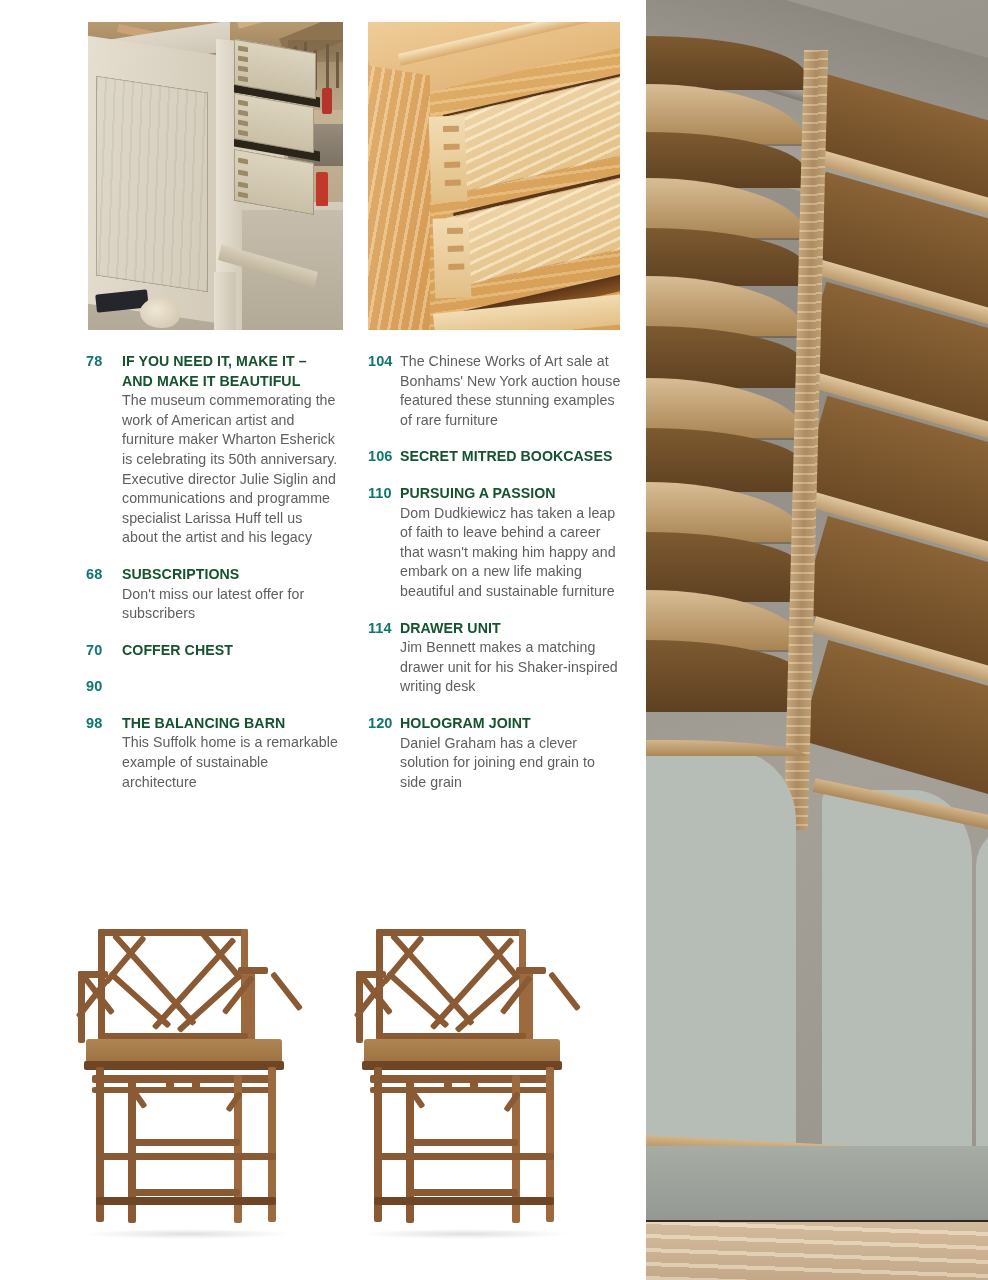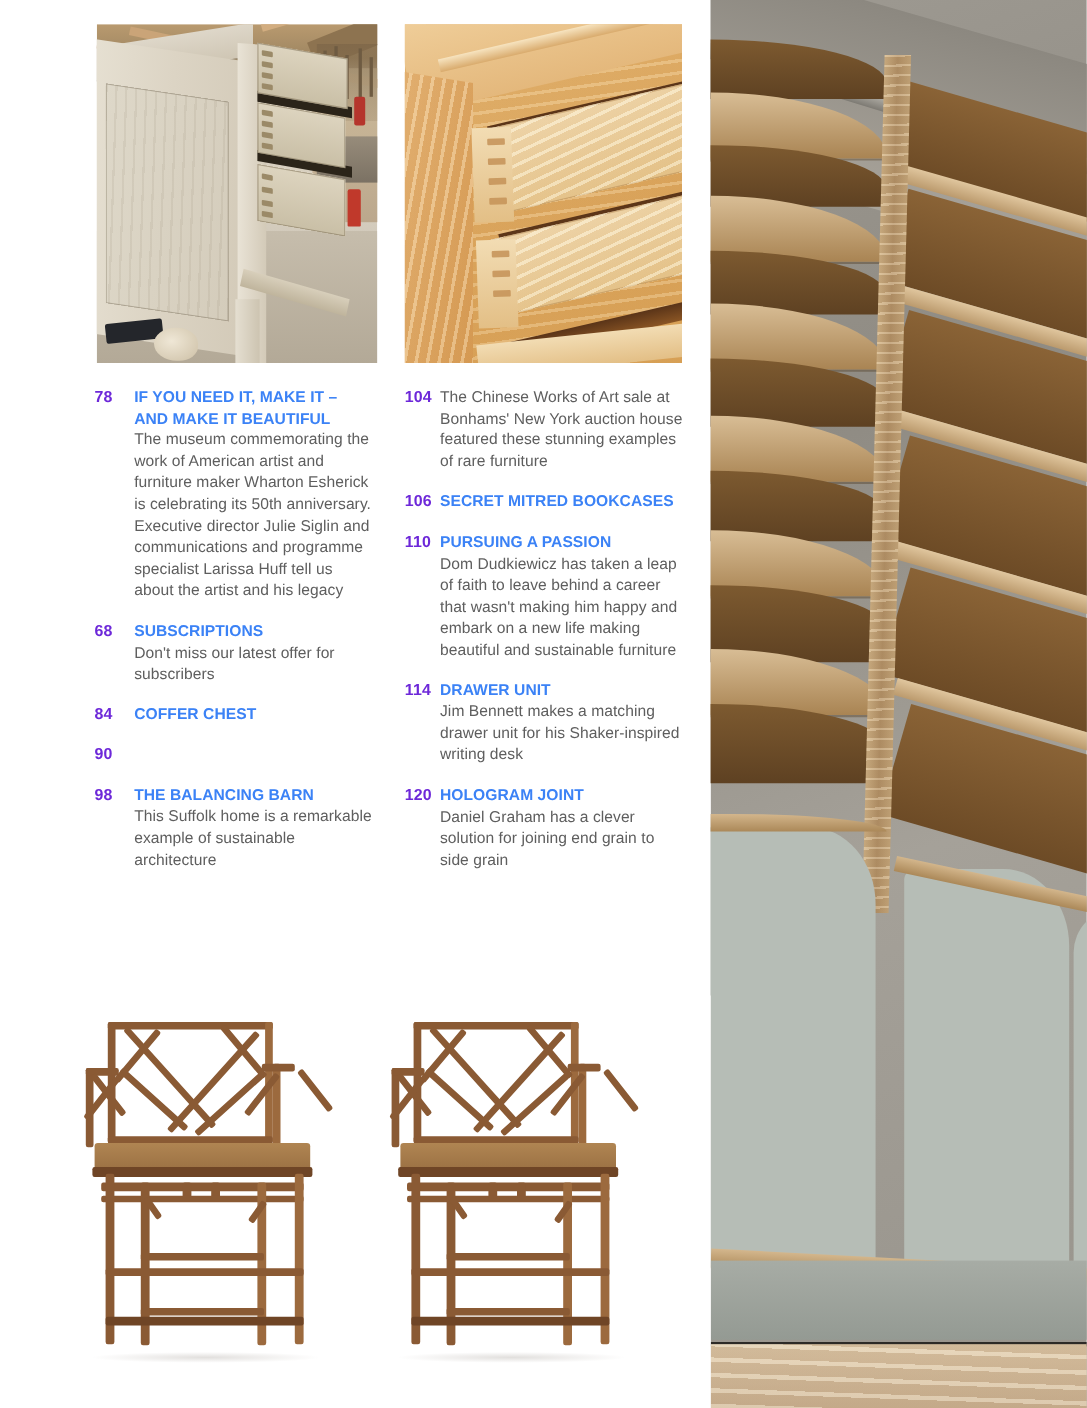--- a/index.html
+++ b/index.html
@@ -363,30 +363,30 @@
     column-gap: 0px;
     margin-bottom: 17px;
   }
   #col-right .entry {
     grid-template-columns: 32px 1fr;
   }
 
   .entry-num {
     font-size: 14.5px;
     font-weight: bold;
-    color: #6d28d9;
+    color: #0f766e;
     line-height: 19.5px;
     letter-spacing: .1px;
   }
   .entry-body { }
 
   .entry-title {
     font-size: 14.2px;
     font-weight: bold;
-    color: #3b82f6;
+    color: #14532d;
     line-height: 19.6px;
     letter-spacing: .05px;
     margin: 0;
   }
   .entry-desc {
     font-size: 14.2px;
     font-weight: normal;
     color: #5e5e5e;
     line-height: 19.6px;
     letter-spacing: .05px;
@@ -566,21 +566,21 @@
 
       <div class="entry">
         <div class="entry-num">68</div>
         <div class="entry-body">
           <div class="entry-title">SUBSCRIPTIONS</div>
           <div class="entry-desc">Don't miss our latest offer for subscribers</div>
         </div>
       </div>
 
       <div class="entry">
-        <div class="entry-num">84</div>
+        <div class="entry-num">70</div>
         <div class="entry-body">
           <div class="entry-title">COFFER CHEST</div>
         </div>
       </div>
 
       <div class="entry">
         <div class="entry-num">90</div>
       </div>
 
       <div class="entry">

